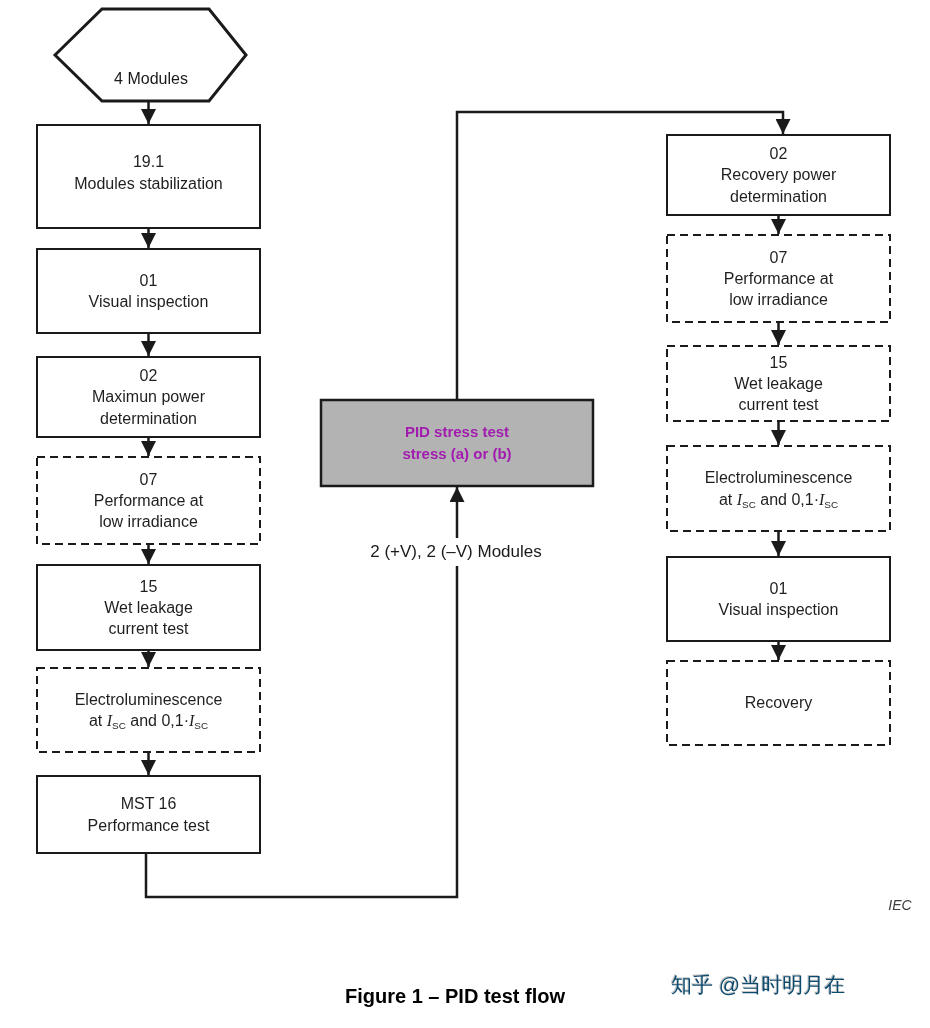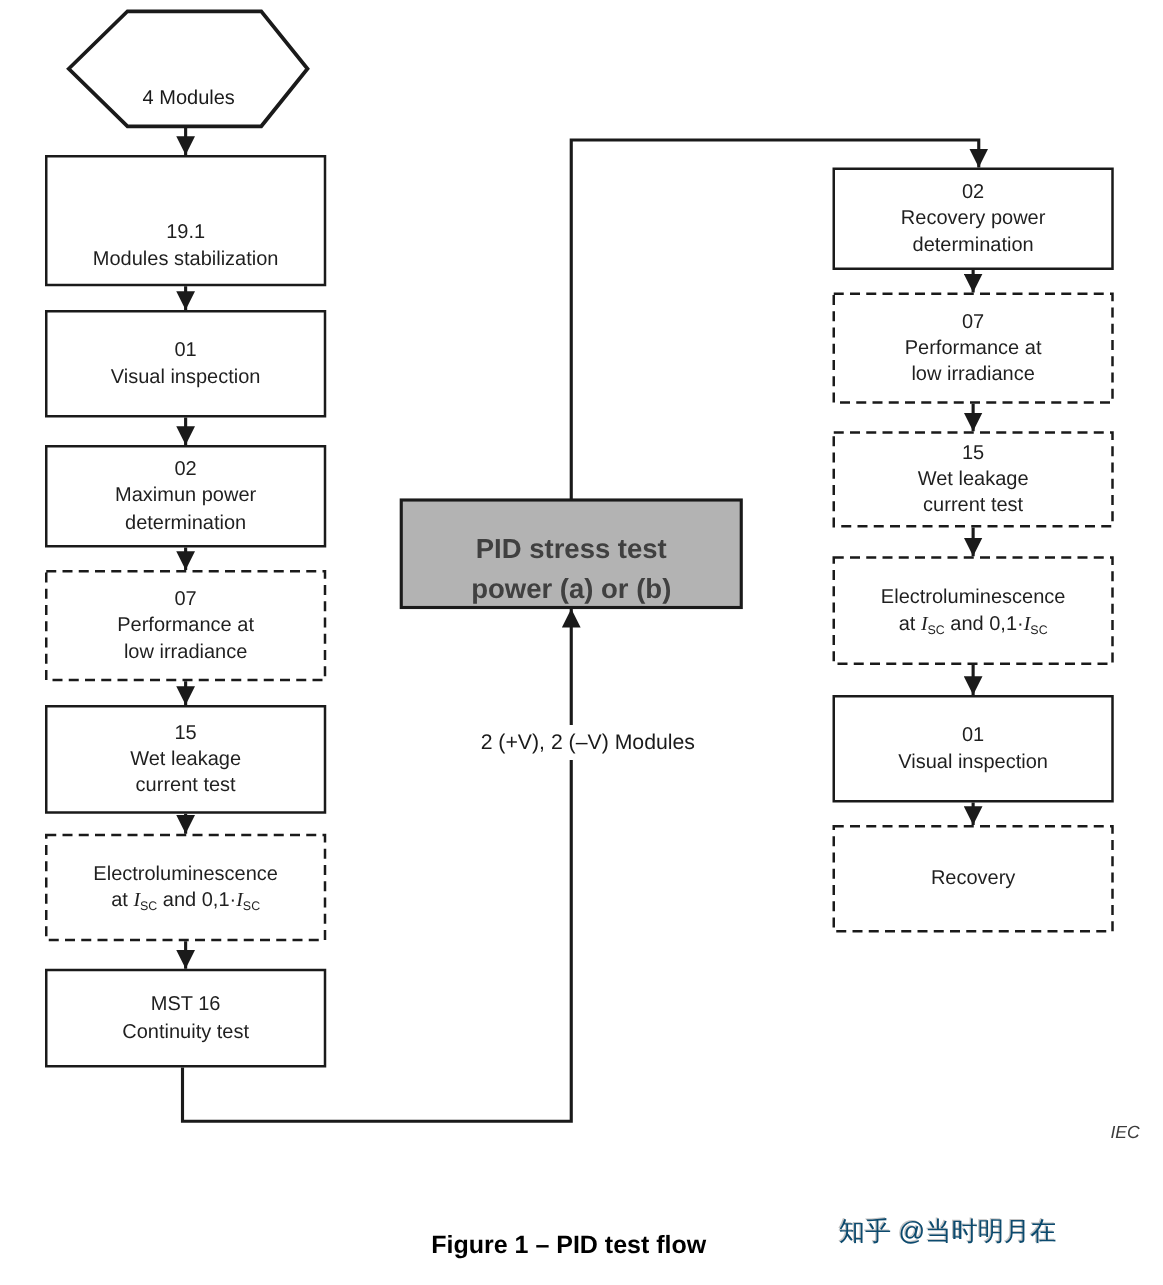--- a/index.html
+++ b/index.html
@@ -14,32 +14,32 @@
   .wires{position:absolute;left:0;top:0;pointer-events:none;}
   .node{
     position:absolute;
     display:flex;flex-direction:column;justify-content:center;align-items:center;
     text-align:center;
     font-size:16px;line-height:1.32;
     color:#1f1f1f;
   }
   .node .ln{white-space:nowrap;}
   .pid-node{
-    font-weight:bold;font-size:22px;line-height:1.45;color:#404040;margin-top:12px;
+    font-weight:bold;font-size:15px;line-height:1.45;color:#a21caf;
   }
   .hex-label{
     position:absolute;left:55px;top:8px;width:192px;height:102px;
     display:flex;align-items:center;justify-content:center;
     font-size:16px;
     margin-top:20px;
   }
   .modules-label{
     position:absolute;left:356px;top:538px;width:200px;height:28px;
-    display:flex;align-items:center;justify-content:flex-end;
-    background:#ffffff;font-size:17px;white-space:nowrap;margin-top:42px;
+    display:flex;align-items:center;justify-content:center;
+    background:#ffffff;font-size:17px;white-space:nowrap;
   }
   .iv{font-family:"Liberation Serif","DejaVu Serif",serif;font-style:italic;}
   .sb{font-size:0.62em;vertical-align:-0.3em;line-height:0;}
   .iec-label{
     position:absolute;left:880px;top:897px;width:40px;
     font-style:italic;font-size:14px;color:#3c3c3c;text-align:center;
   }
   .fig-caption{
     position:absolute;left:115px;top:985px;width:680px;
     text-align:center;font-weight:bold;font-size:20px;color:#000;
@@ -105,21 +105,21 @@
       <path d="M146,854 V897 H457 V487" marker-end="url(#ah)"></path>
 
       <path d="M457,400 V112 H783 V134" marker-end="url(#ah)"></path>
     </g>
   </svg>
 
   <div class="hex-label">
     <span>4 Modules</span>
   </div>
 
-  <div class="node" style="left:37px;top:137px;width:223px;height:119px">
+  <div class="node" style="left:37px;top:113px;width:223px;height:119px">
     <div class="ln">19.1</div>
     <div class="ln">Modules stabilization</div>
   </div>
 
   <div class="node" style="left:37px;top:249px;width:223px;height:84px">
     <div class="ln">01</div>
     <div class="ln">Visual inspection</div>
   </div>
 
   <div class="node" style="left:37px;top:357px;width:223px;height:80px">
@@ -140,26 +140,26 @@
     <div class="ln">current test</div>
   </div>
 
   <div class="node" style="left:37px;top:668px;width:223px;height:84px">
     <div class="ln">Electroluminescence</div>
     <div class="ln"><span>at </span><i class="iv">I</i><sub class="sb">SC</sub><span> and 0,1·</span><i class="iv">I</i><sub class="sb">SC</sub></div>
   </div>
 
   <div class="node" style="left:37px;top:776px;width:223px;height:77px">
     <div class="ln">MST 16</div>
-    <div class="ln">Continuity test</div>
+    <div class="ln">Performance test</div>
   </div>
 
   <div class="node pid-node" style="left:321px;top:400px;width:272px;height:86px">
     <div class="ln">PID stress test</div>
-    <div class="ln">power (a) or (b)</div>
+    <div class="ln">stress (a) or (b)</div>
   </div>
 
   <div class="modules-label">
     <span>2 (+V), 2 (–V) Modules</span>
   </div>
 
   <div class="node" style="left:667px;top:135px;width:223px;height:80px">
     <div class="ln">02</div>
     <div class="ln">Recovery power</div>
     <div class="ln">determination</div>

